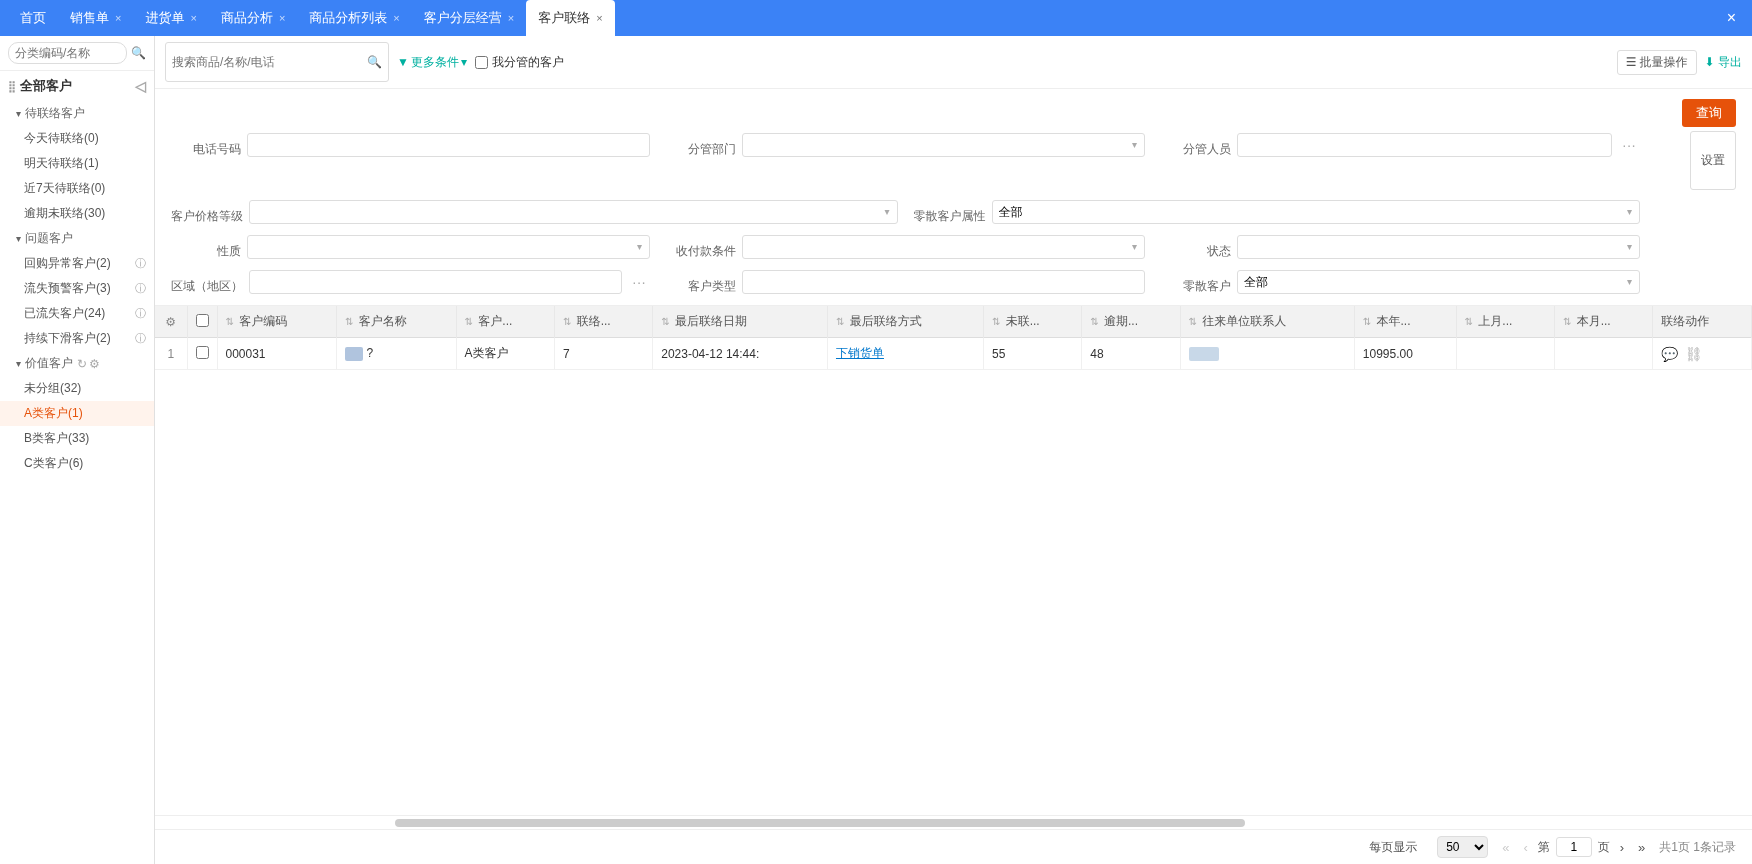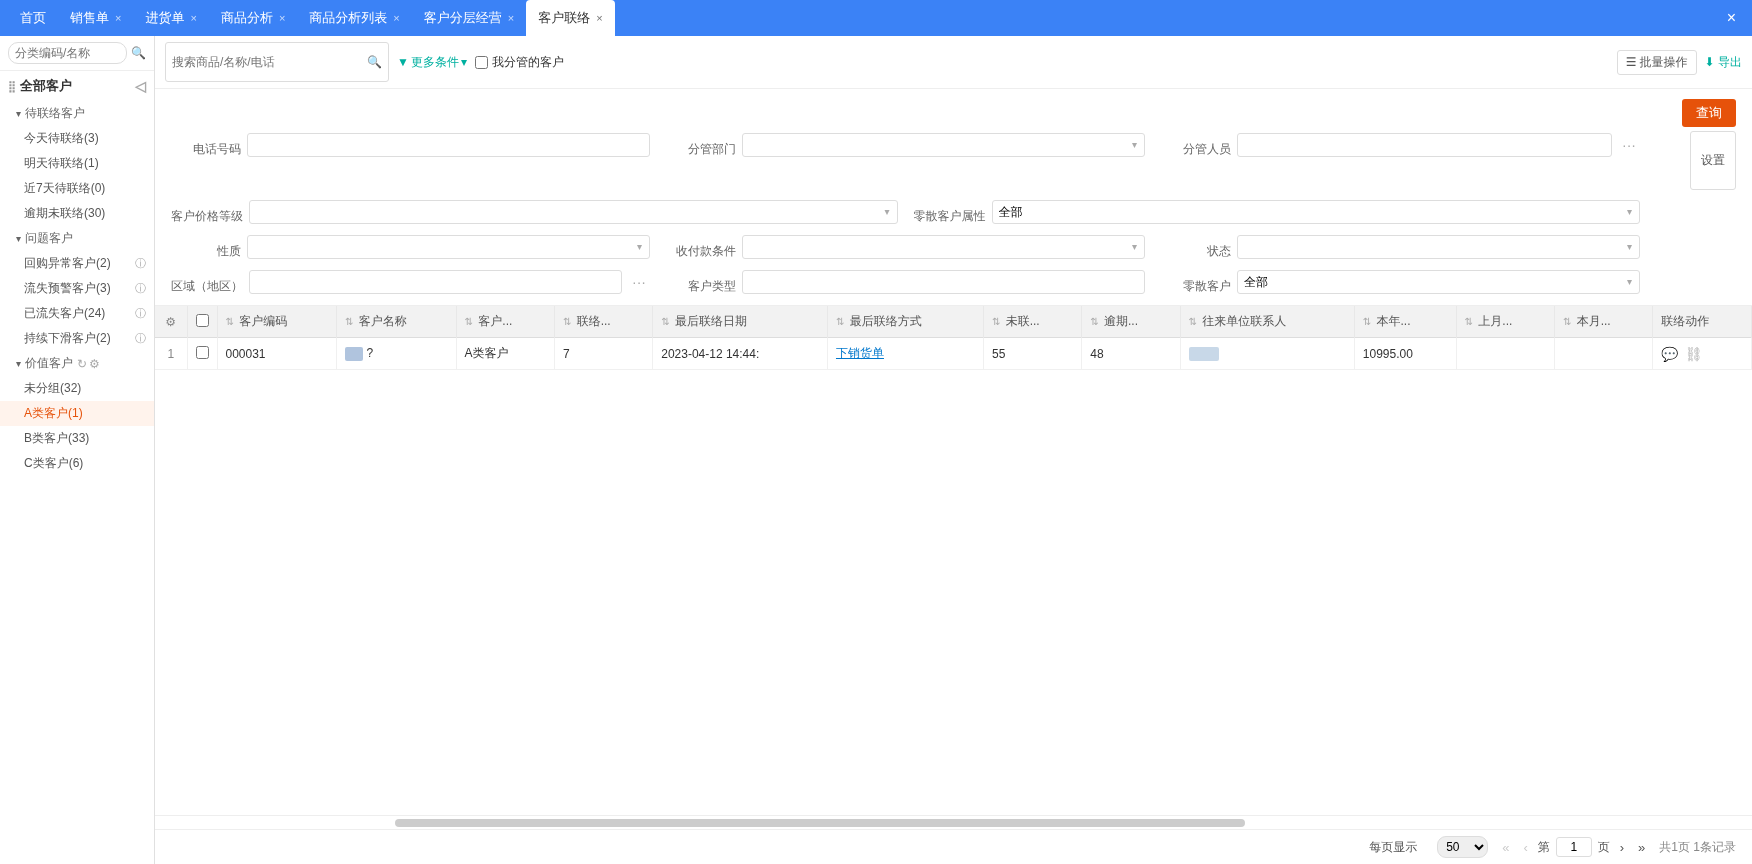--- a/index.html
+++ b/index.html
@@ -353,21 +353,21 @@
       color: #555;
       gap: 10px;
     }
     .footer-page-size {
       display: flex;
       align-items: center;
       gap: 20px;
     }
     .footer-page-size select {
       border: 1px solid #ddd;
-      border-radius: 9px;
+      border-radius: 4px;
       padding: 2px 4px;
       font-size: 12px;
     }
     .footer-pagination {
       display: flex;
       align-items: center;
       gap: 6px;
     }
     .page-btn {
       cursor: pointer;
@@ -460,21 +460,21 @@
       <span class="grid-icon">⣿</span>
       <span>全部客户</span>
       <span class="sidebar-collapse-btn">◁</span>
     </div>
 
     <div class="sidebar-group-label">
       <span class="arrow">▾</span>
       <span>待联络客户</span>
     </div>
     <div class="sidebar-item">
-      <span>今天待联络(3)</span>
+      <span>今天待联络(0)</span>
     </div>
     <div class="sidebar-item">
       <span>明天待联络(1)</span>
     </div>
     <div class="sidebar-item">
       <span>近7天待联络(0)</span>
     </div>
     <div class="sidebar-item">
       <span>逾期未联络(30)</span>
     </div>

